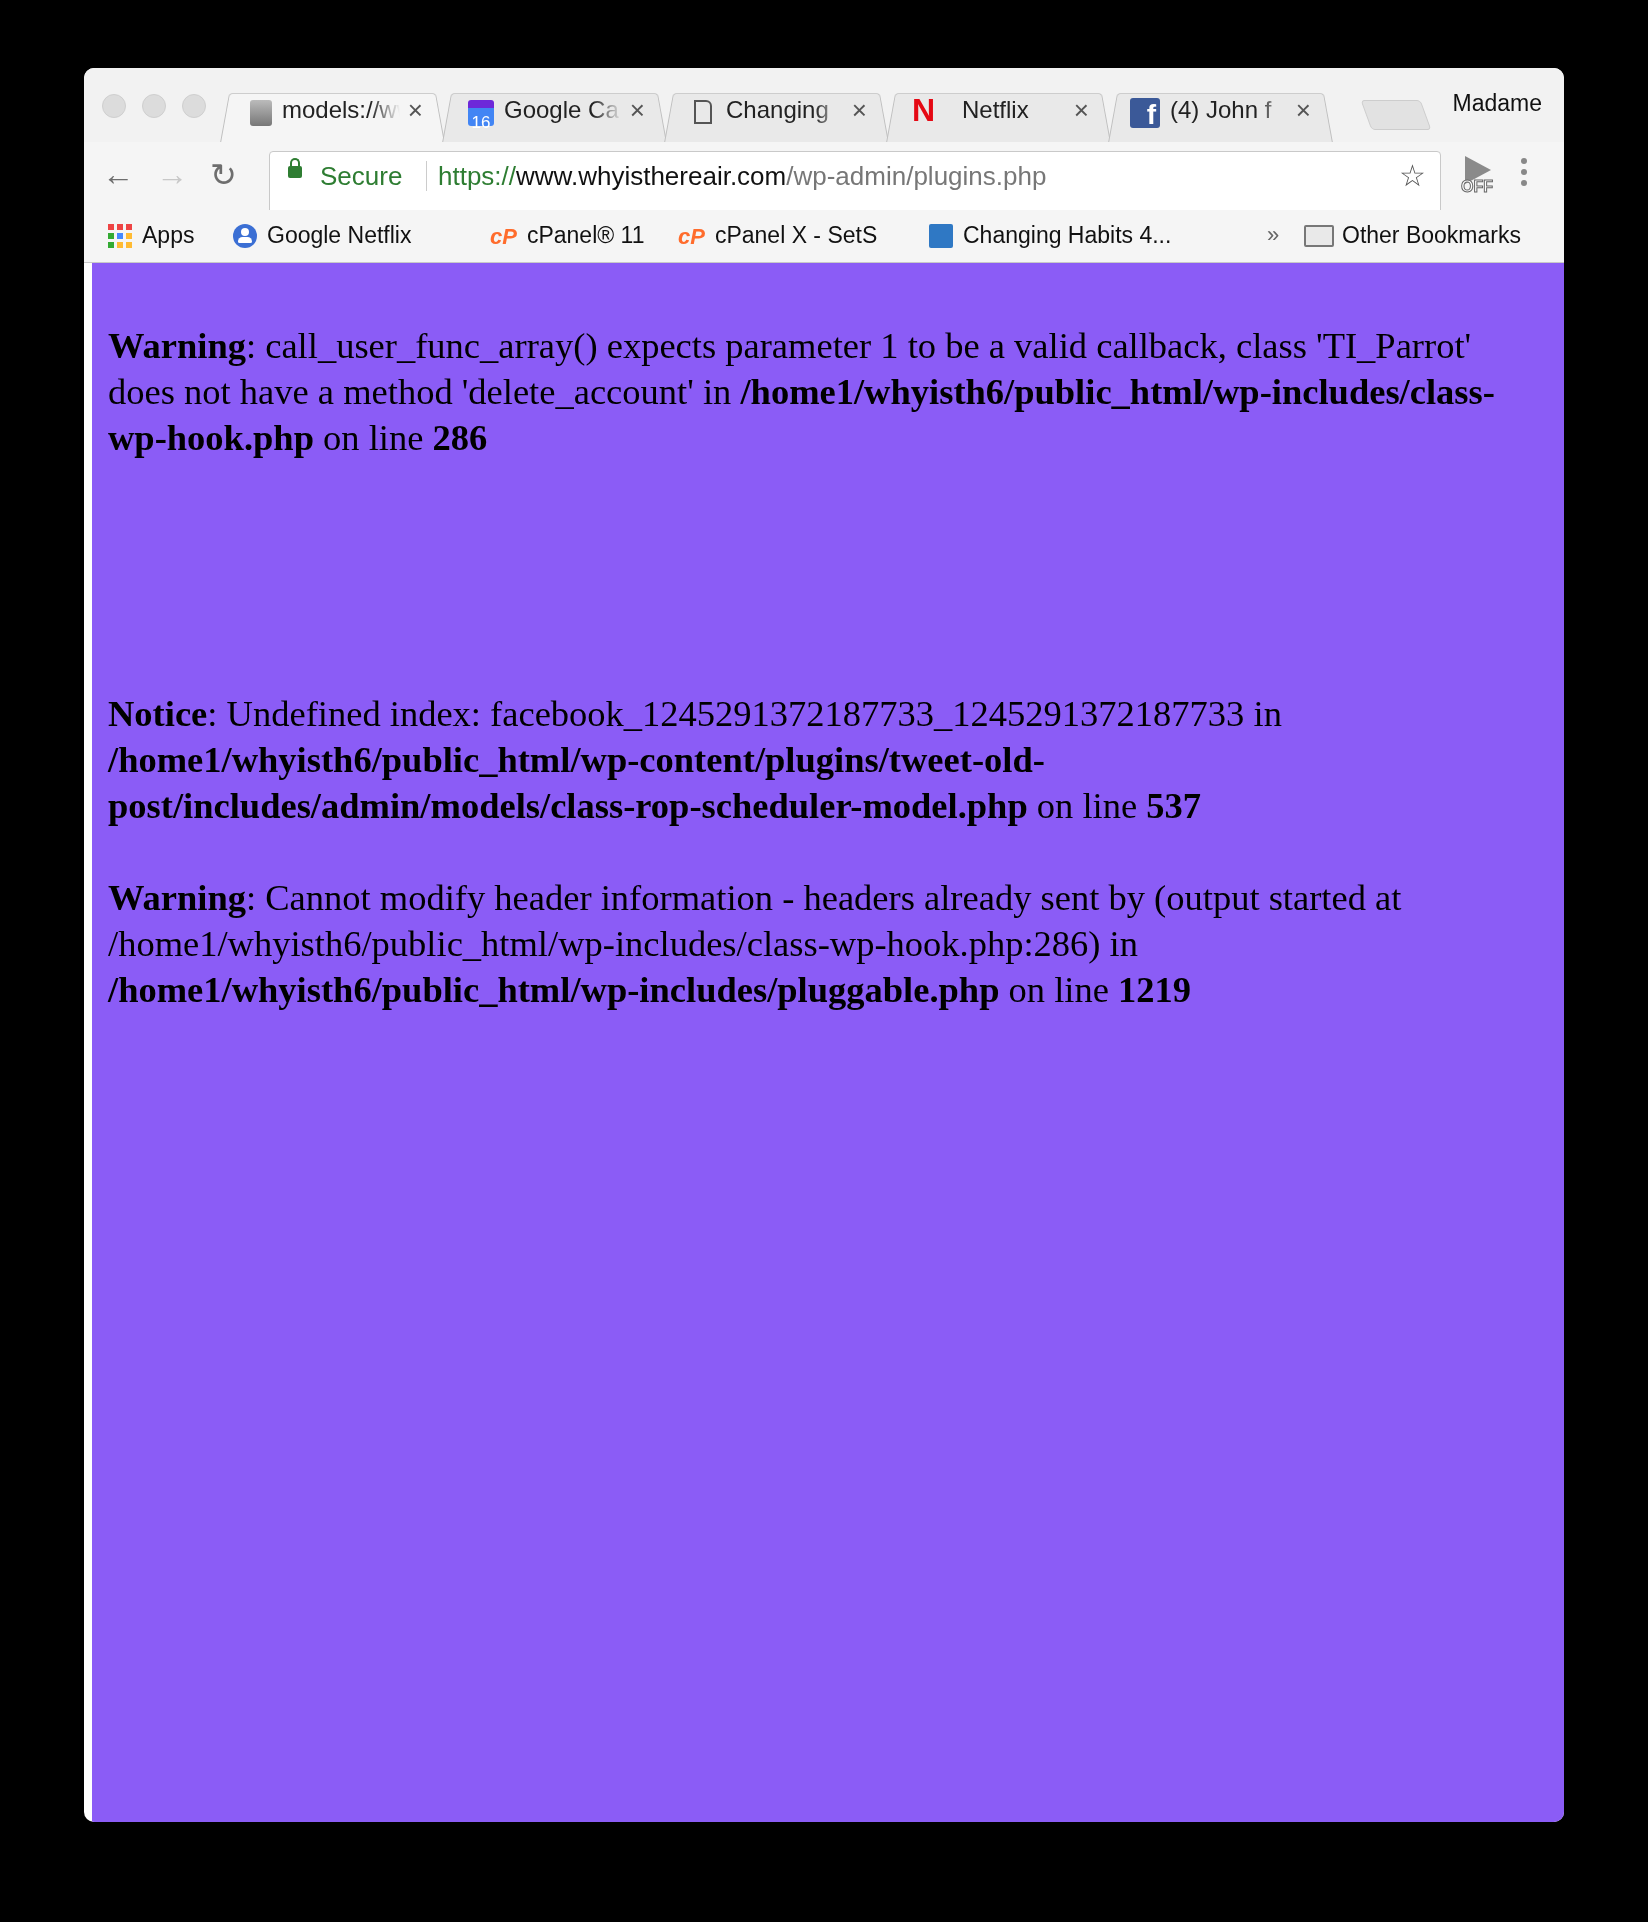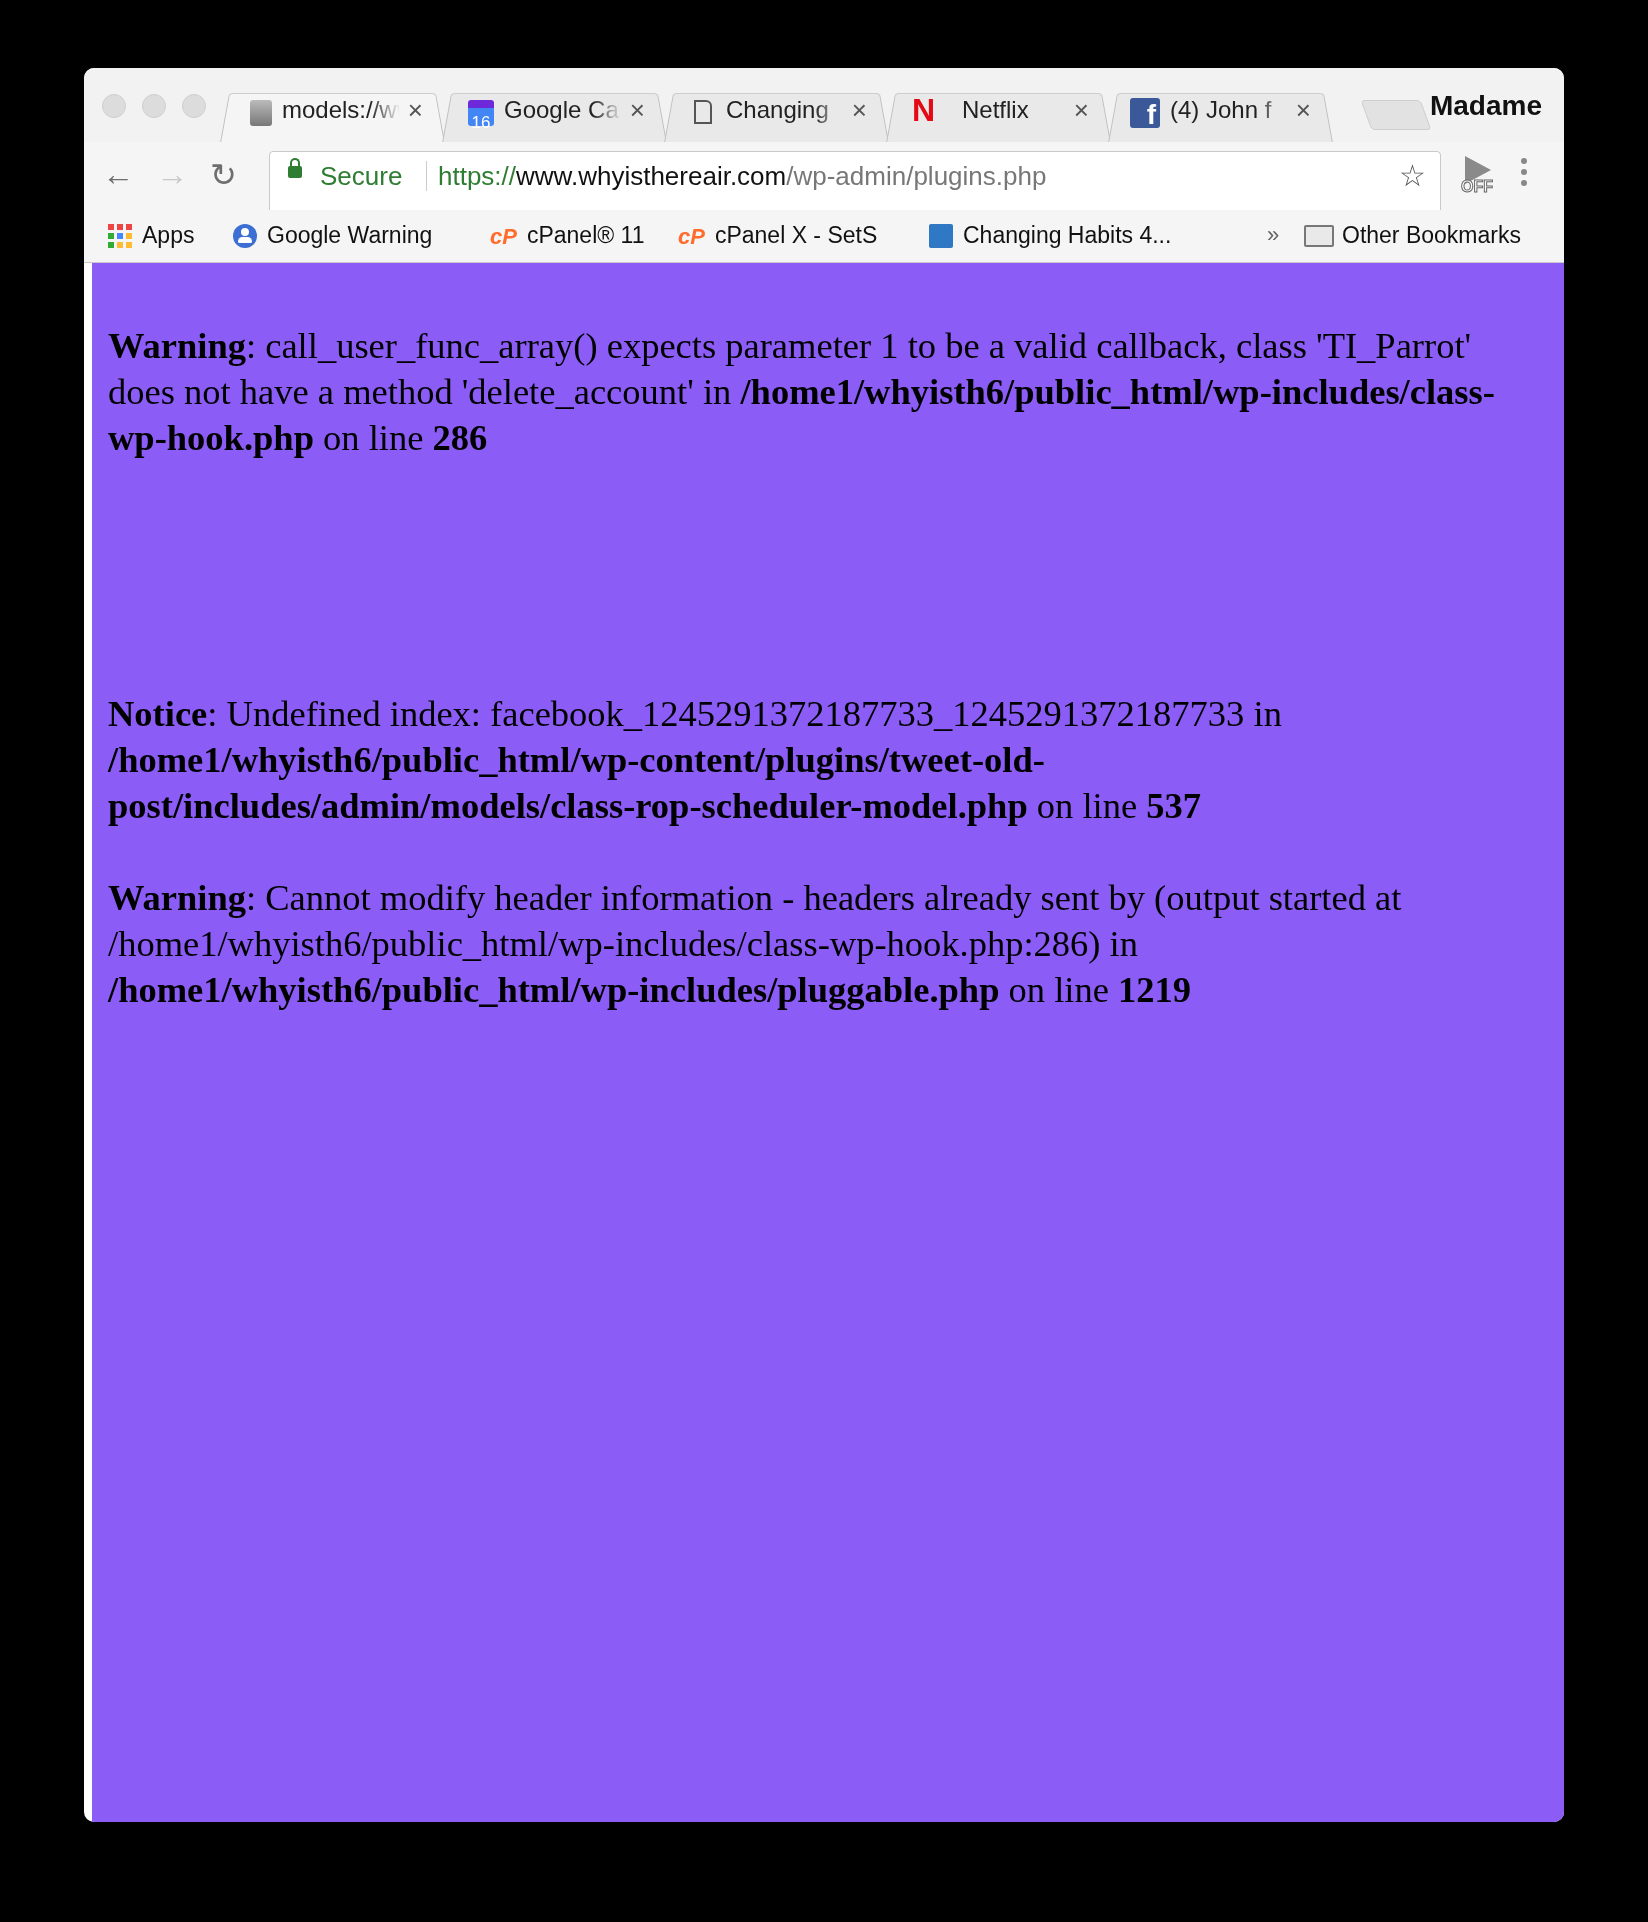--- a/index.html
+++ b/index.html
@@ -8,21 +8,21 @@
   .tabstrip { position:absolute; left:0; top:0; width:100%; height:74px; background:#f2f2f2; border-bottom:1px solid #c8c8c8; }
   .traffic { position:absolute; top:26px; width:24px; height:24px; border-radius:50%; background:#dcdcdc; border:1px solid #cfcfcf; box-sizing:border-box; }
   .tab { position:absolute; top:18px; height:57px; box-sizing:border-box; }
   .tab .shape { position:absolute; inset:0; background:#e9e9e9; border:1px solid #c0c0c0; border-bottom:none; transform:perspective(200px) rotateX(18deg); transform-origin:bottom; border-radius:4px 4px 0 0; }
   .tab.active .shape { background:#f5f5f5; }
   .tab .fav { position:absolute; left:26px; top:14px; width:26px; height:26px; border-radius:3px; }
   .tab .title { position:absolute; left:62px; top:10px; font-size:24px; color:#222; white-space:nowrap; overflow:hidden; }
   .tab .title.fade { -webkit-mask-image:linear-gradient(90deg,#000 75%,transparent); mask-image:linear-gradient(90deg,#000 75%,transparent); }
   .tab .close { position:absolute; right:22px; top:9px; font-size:26px; color:#555; }
   .newtab { position:absolute; left:1282px; top:32px; width:58px; height:28px; background:#e2e2e2; border:1px solid #cdcdcd; border-radius:4px; transform:skewX(20deg); }
-  .profile { position:absolute; right:22px; top:22px; font-size:28px; color:#111;font-weight:bold; }
+  .profile { position:absolute; right:22px; top:22px; font-size:23px; color:#111; }
   .toolbar { position:absolute; left:0; top:74px; width:100%; height:68px; background:#f5f5f5; }
   .navbtn { position:absolute; top:14px; font-size:32px; color:#6e6e6e; }
   .omnibox { position:absolute; left:185px; top:9px; width:1172px; height:66px; background:#fff; border:1px solid #c9c9c9; border-radius:4px; box-sizing:border-box; }
   .lock { position:absolute; left:18px; top:14px; width:14px; height:12px; background:#2e7d32; border-radius:2px; }
   .lock:before { content:""; position:absolute; left:2px; top:-8px; width:6px; height:8px; border:2px solid #2e7d32; border-bottom:none; border-radius:5px 5px 0 0; }
   .secure { position:absolute; left:50px; top:9px; font-size:26px; color:#2e7d32; }
   .sep { position:absolute; left:156px; top:9px; width:1px; height:30px; background:#ccc; }
   .url { position:absolute; left:168px; top:9px; font-size:26px; white-space:nowrap; }
   .url .scheme { color:#2e7d32; }
   .url .host { color:#111; }
@@ -132,21 +132,21 @@
           <i style="background:#48f"></i>
           <i style="background:#fb3"></i>
         <i style="background:#3a3"></i>
           <i style="background:#fb3"></i>
           <i style="background:#fb3"></i>
       </span>
       <span>Apps</span>
     </span>
     <span class="bm" style="left:149px">
       <span class="ic contacts-ic"></span>
-      <span>Google Warning</span>
+      <span>Google Netflix</span>
     </span>
     <span class="bm" style="left:406px">
       <span class="ic cp-ic">cP</span>
       <span>cPanel® 11</span>
     </span>
     <span class="bm" style="left:594px">
       <span class="ic cp-ic">cP</span>
       <span>cPanel X - SetS</span>
     </span>
     <span class="bm" style="left:845px">

